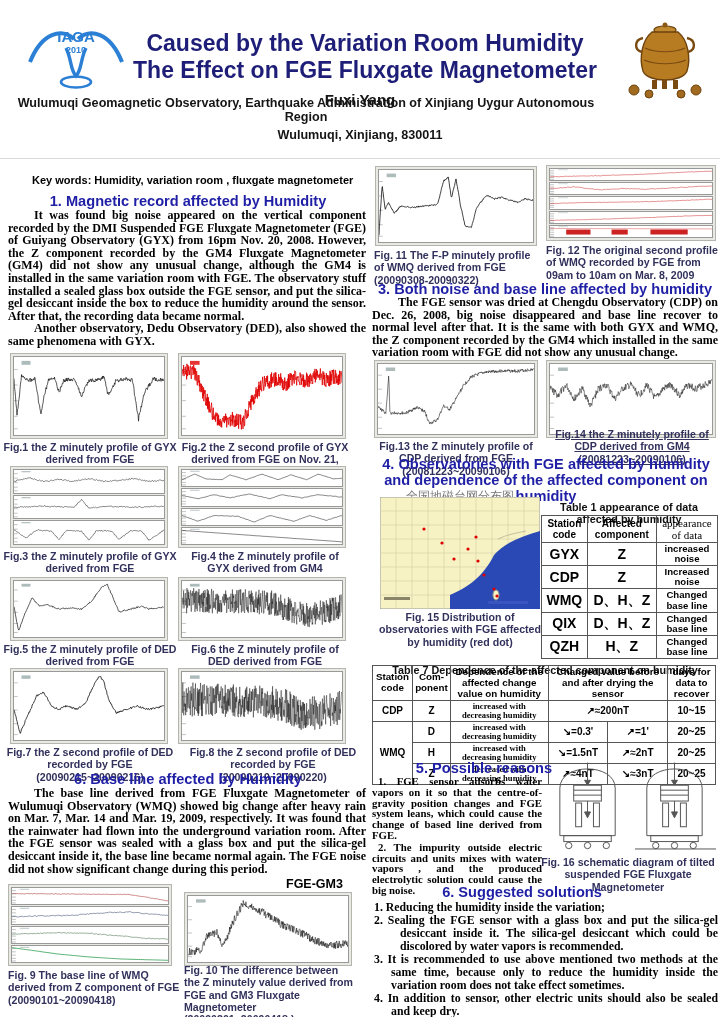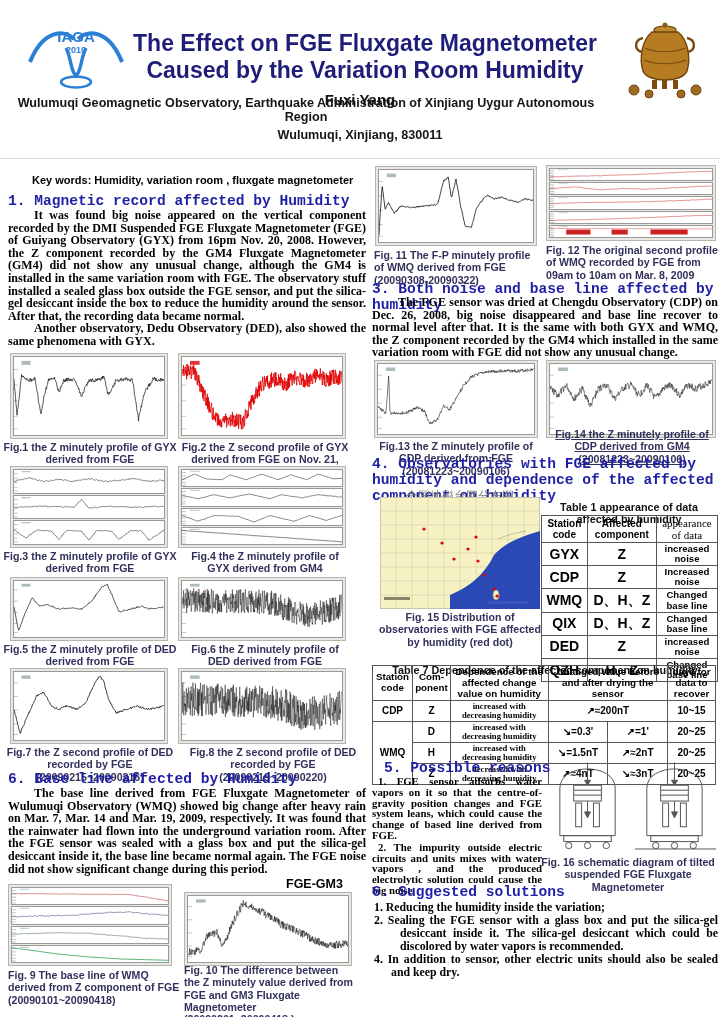--- a/index.html
+++ b/index.html
@@ -3,21 +3,21 @@
 <meta charset="utf-8">
 <style>
   html,body{margin:0;padding:0;}
   body{width:720px;height:1017px;position:relative;background:#fff;font-family:"Liberation Serif",serif;overflow:hidden;}
   .abs{position:absolute;box-sizing:border-box;}
   .title{font-family:"Liberation Sans",sans-serif;font-weight:bold;font-size:23px;line-height:27px;color:#1e1e78;text-align:center;}
   .author{font-family:"Liberation Sans",sans-serif;font-weight:bold;font-size:15px;color:#151515;text-align:center;}
   .aff{font-family:"Liberation Sans",sans-serif;font-weight:bold;font-size:12.6px;color:#151515;text-align:center;}
   .divider{border-top:1px solid #d9d9d9;}
   .keywords{font-family:"Liberation Sans",sans-serif;font-weight:bold;font-size:11px;color:#000;margin-left:24px;}
-  .sec{font-family:Liberation Mono, monospace;font-weight:bold;font-size:14.6px;line-height:1.1;color:#1f1fa6;}
+  .sec{font-family:Liberation Sans, sans-serif;font-weight:bold;font-size:14.6px;line-height:1.1;color:#1f1fa6;text-align:center;}
   .bodytxt{font-family:"Liberation Serif",serif;font-weight:bold;font-size:12px;line-height:1.05;color:#000;text-align:justify;}
   .bodytxt p{margin:0;text-indent:26px;}
   .cap{font-family:"Liberation Sans",sans-serif;font-weight:bold;font-size:10.6px;line-height:1.16;color:#31315c;text-align:center;}
   .cap-left{text-align:left;}
   .chartbox{display:flex;flex-direction:column;gap:1px;background:#e9e9e4;border:1px solid #b5b5b0;padding:2px;}
   .panel{flex:1;position:relative;background:#fff;border:1px solid #999;overflow:hidden;min-height:0;}
   .panel svg{position:absolute;inset:0;width:100%;height:100%;}
   .gm3lab{font-family:"Liberation Sans",sans-serif;font-weight:bold;font-size:12.5px;color:#000;}
   .maptitle{font-family:"DejaVu Sans",sans-serif;font-size:12px;color:#777;text-align:center;}
   table{border-collapse:collapse;width:100%;}
@@ -44,22 +44,22 @@
     <path d="M4,42 C16,12 36,8 48,19" fill="none" stroke="#2b7fd4" stroke-width="4"></path>
     <path d="M96,42 C84,12 64,8 52,19" fill="none" stroke="#2b7fd4" stroke-width="4"></path>
     <path d="M40,28 C46,40 44,50 50,56 C56,50 54,40 60,28" fill="none" stroke="#2b7fd4" stroke-width="3.4"></path>
     <ellipse cx="50" cy="62" rx="15" ry="5.5" fill="none" stroke="#2b7fd4" stroke-width="2.6"></ellipse>
     <text x="50" y="22" text-anchor="middle" font-family="Liberation Sans,sans-serif" font-weight="bold" font-size="15" fill="#2b7fd4">IAGA</text>
     <text x="50" y="33" text-anchor="middle" font-family="Liberation Sans,sans-serif" font-weight="bold" font-size="9" fill="#2b7fd4">2010</text>
   </svg>
 </div>
 
 <div class="abs title" style="left:118px;top:30px;width:494px;">
+  <div>Caused by the Variation Room Humidity</div>
   <div>The Effect on FGE Fluxgate Magnetometer</div>
-  <div>Caused by the Variation Room Humidity</div>
 </div>
 
 <div class="abs" style="left:622px;top:18px;width:86px;height:82px;">
   <svg viewBox="0 0 86 82" width="86" height="82">
     <ellipse cx="43" cy="12" rx="11" ry="4" fill="#c08a30" stroke="#6e420c" stroke-width="1.2"></ellipse>
     <circle cx="43" cy="7" r="2.5" fill="#8a5a14"></circle>
     <path d="M30,14 C20,22 17,40 21,53 C25,65 61,65 65,53 C69,40 66,22 56,14 Z" fill="#b77c22" stroke="#6e420c" stroke-width="1.4"></path>
     <path d="M23,30 C33,35 53,35 63,30" fill="none" stroke="#7a4a10" stroke-width="1.2"></path>
     <path d="M22,42 C33,47 53,47 64,42" fill="none" stroke="#7a4a10" stroke-width="1.2"></path>
     <path d="M21,20 C12,22 12,32 20,34" fill="none" stroke="#7a4a10" stroke-width="2.4"></path>
@@ -512,26 +512,20 @@
           <td class="app">Changed
 base line</td>
         </tr>
     <tr>
           <td>QIX</td>
           <td>D、H、Z</td>
           <td class="app">Changed
 base line</td>
         </tr>
     <tr>
-          <td>DED</td>
-          <td>Z</td>
-          <td class="app">increased
-noise</td>
-        </tr>
-    <tr>
           <td>QZH</td>
           <td>H、Z</td>
           <td class="app">Changed
 base line</td>
         </tr>
   </tbody>
     </table>
 </div>
 
 <div class="abs tbltitle" style="left:372px;top:652px;width:346px;">Table 7 Dependence of the affected component on humidity</div>
@@ -627,14 +621,15 @@
     <use href="#mag" x="92" y="0"></use>
     <line x1="88" y1="93.5" x2="170" y2="93.5" stroke="#555" stroke-width="1"></line>
   </svg>
 </div>
 <div class="abs cap" style="left:538px;top:856px;width:180px;">Fig. 16 schematic diagram of tilted suspended FGE Fluxgate Magnetometer</div>
 
 <div class="abs sec" style="left:372px;top:884px;width:300px;">6.  Suggested solutions</div>
 <div class="abs s6txt" style="left:374px;top:901px;width:344px;">
   <p>1.  Reducing the humidity inside the variation;</p>
   <p class="hang2">2. Sealing the FGE sensor with a glass box and put the silica-gel desiccant inside it. The silica-gel desiccant which could be discolored by water vapors is recommended.</p>
+  <p>3. It is recommended to use above mentioned two methods at the same time, because only to reduce the humidity inside the variation room does not take effect sometimes.</p>
   <p>4. In addition to sensor, other electric units should also be sealed and keep dry.</p>
 </div>
 
 </body></html>

